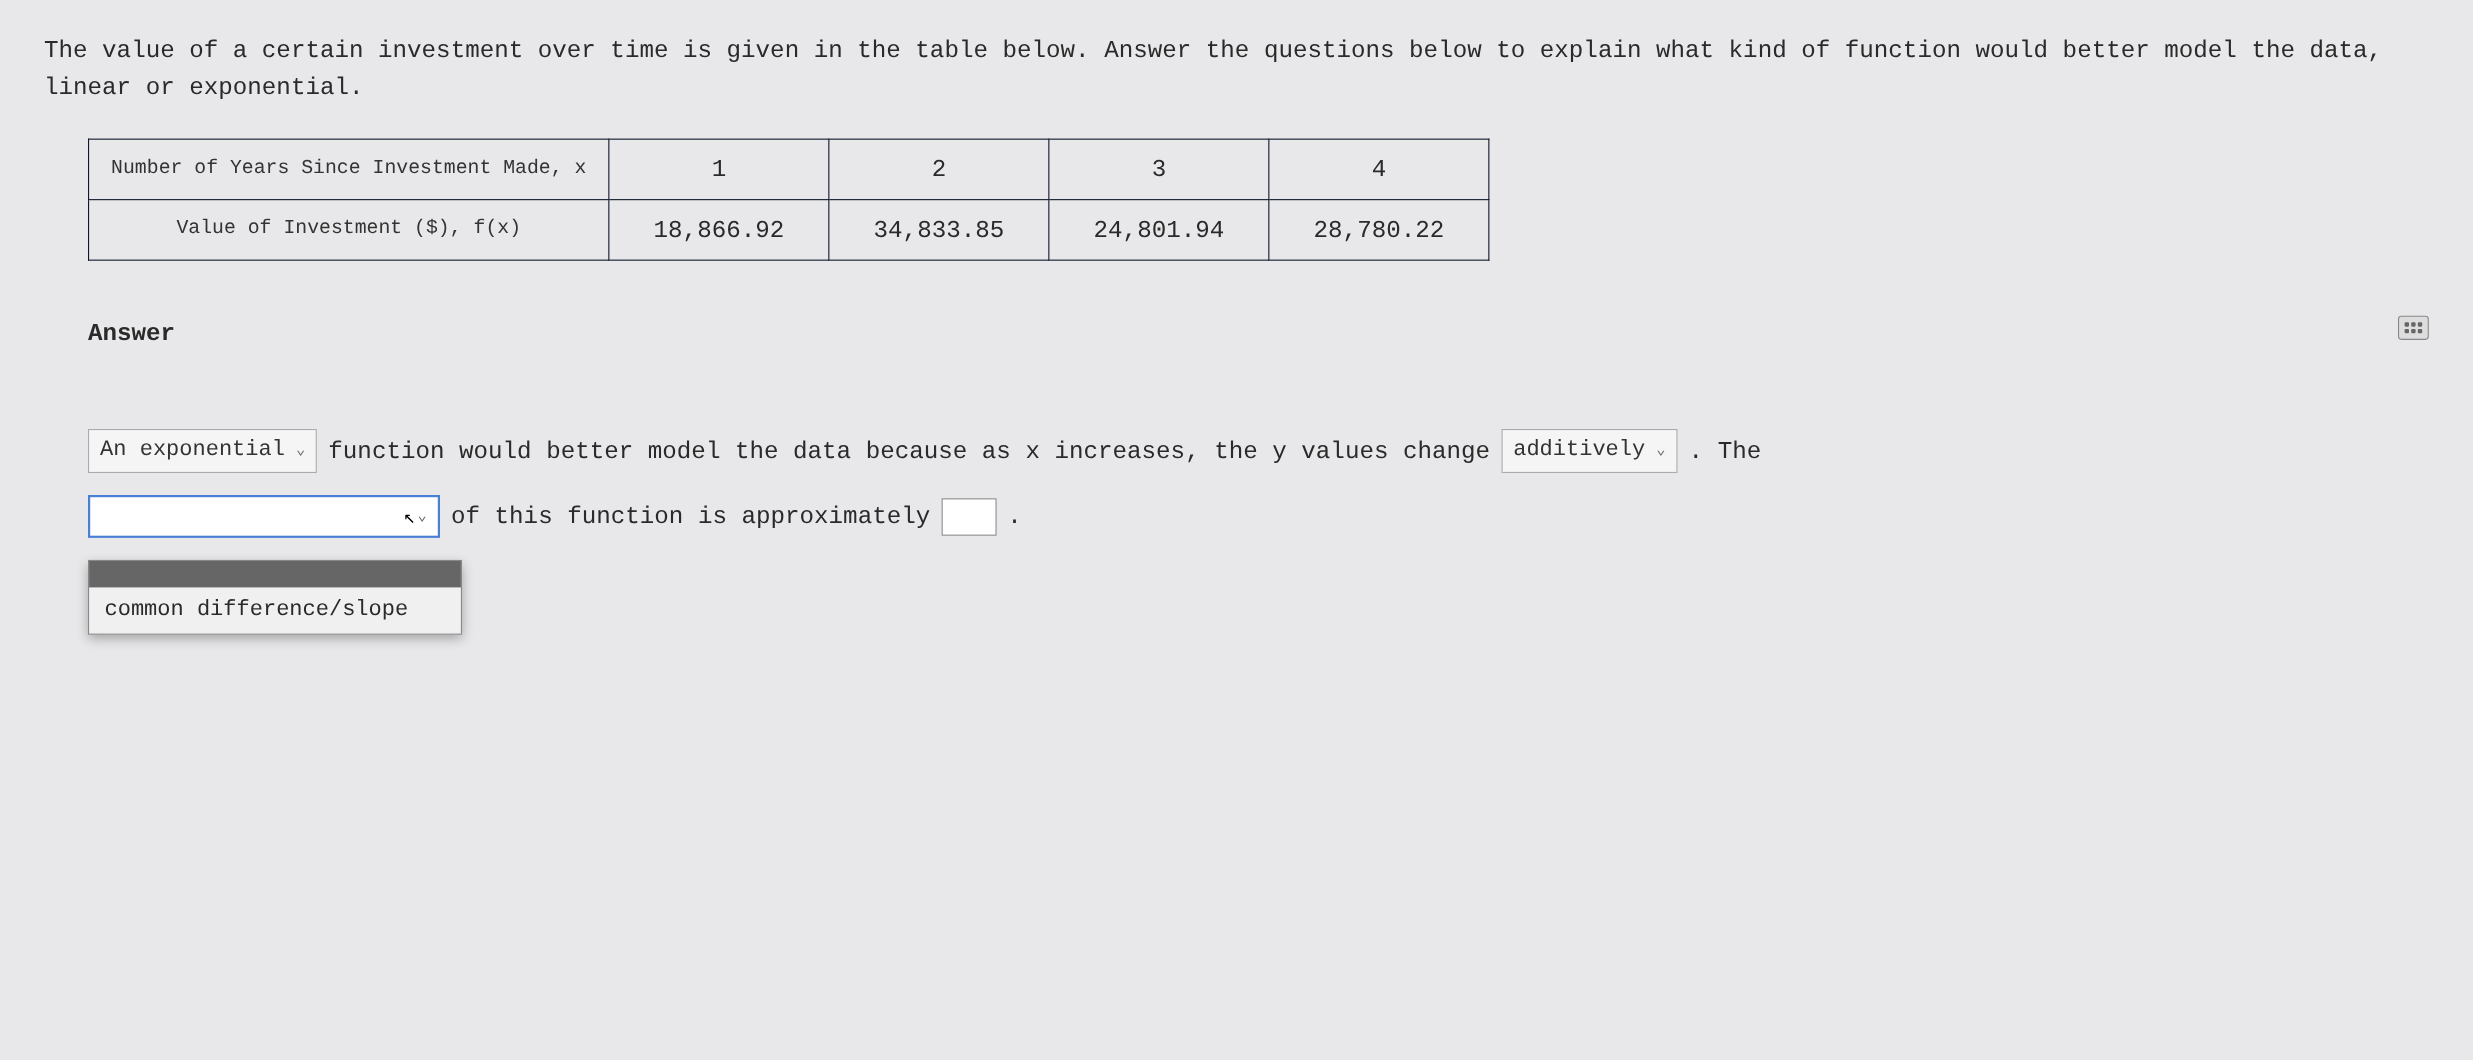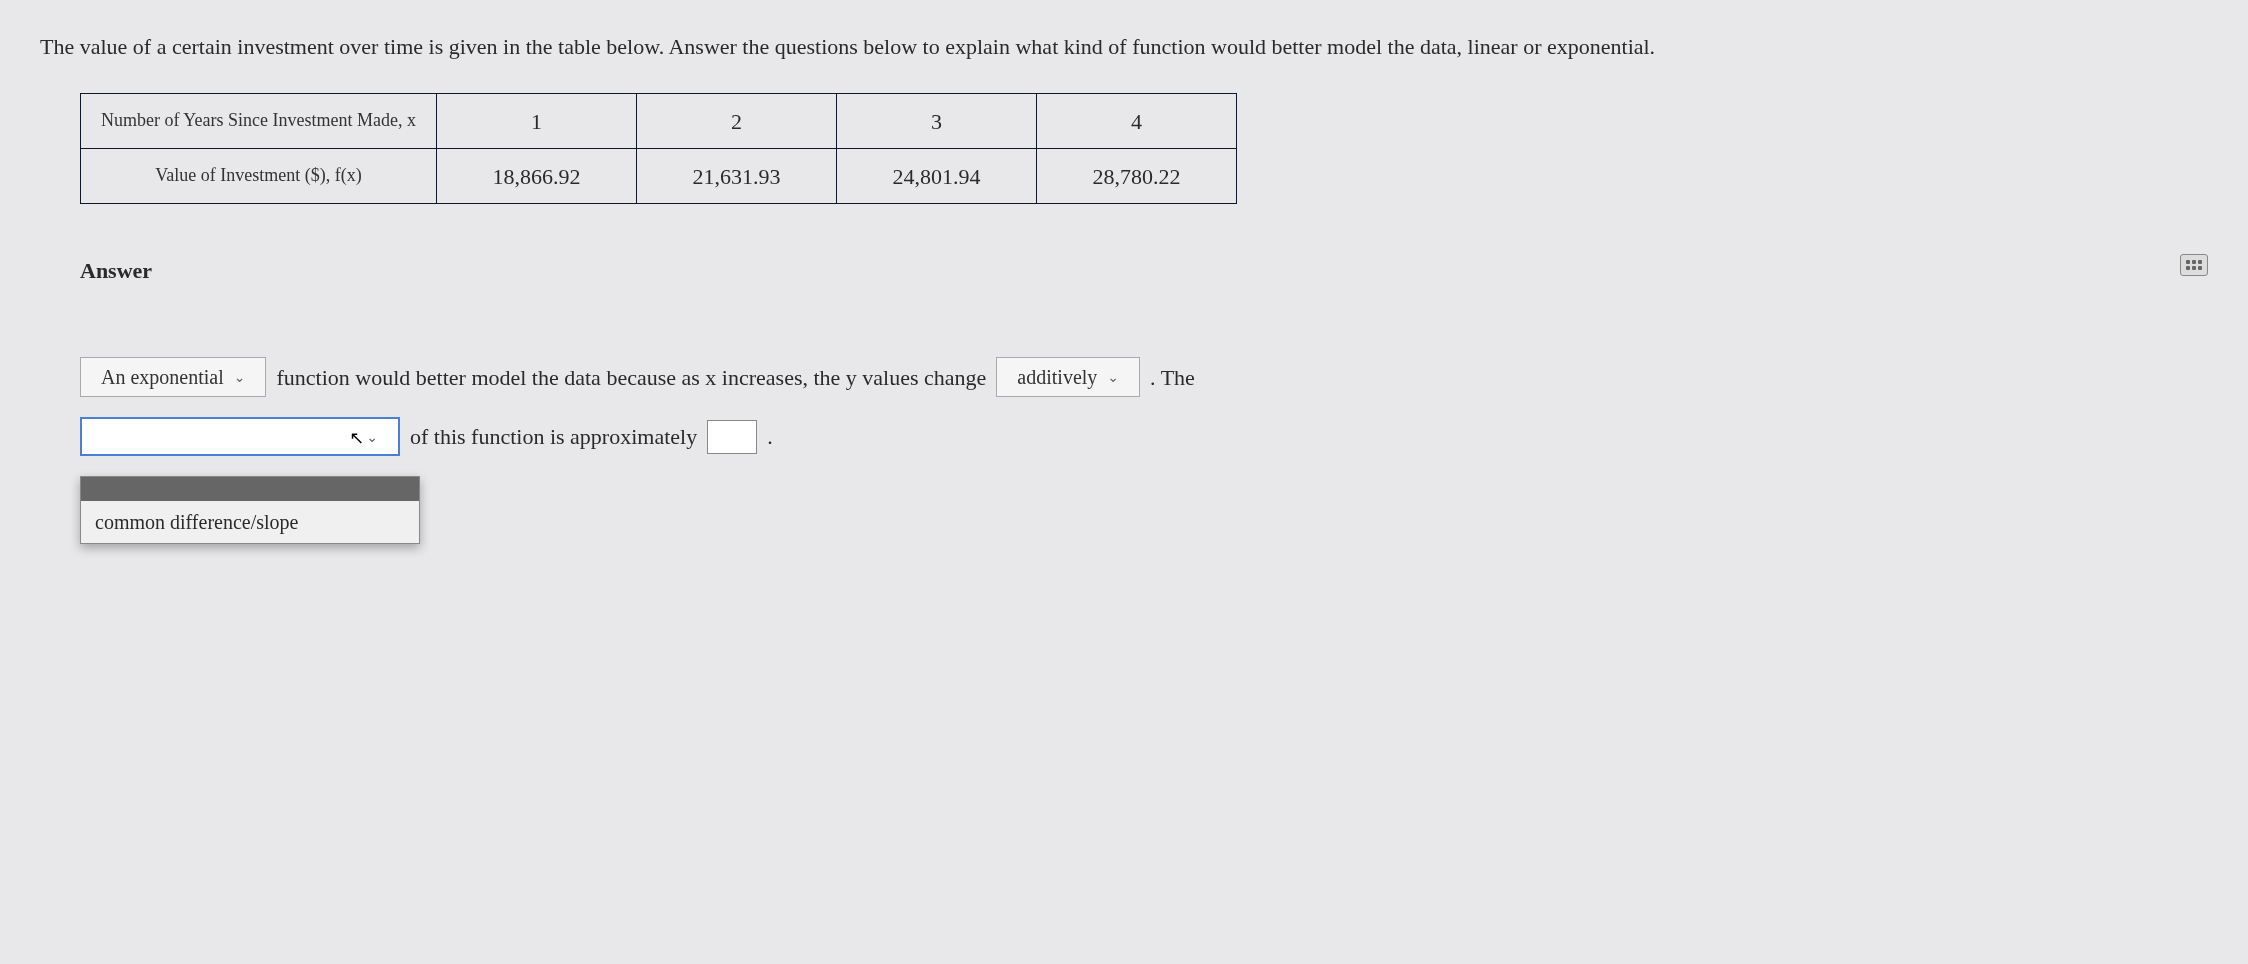--- a/index.html
+++ b/index.html
@@ -1,15 +1,15 @@
 <!DOCTYPE html>
 <html><head>
 <meta charset="utf-8">
 <style>
-  * { box-sizing: border-box; }
+  * { box-sizing: border-box; font-family: Liberation Mono, monospace; }
   body {
     margin: 0;
     padding: 30px 40px;
     background: #e8e8ea;
     font-family: Georgia, 'Times New Roman', serif;
     color: #2a2a2a;
     font-size: 22px;
     line-height: 1.5;
   }
   .prompt-text {
@@ -70,21 +70,21 @@
     flex-wrap: wrap;
     align-items: center;
     gap: 10px;
     row-gap: 30px;
   }
   .select-box {
     display: inline-flex;
     align-items: center;
     border: 1px solid #aaa;
     background: #f5f5f5;
-    padding: 4px 20px;
+    padding: 4px 10px;
     font-size: 20px;
     color: #333;
     position: relative;
     min-height: 34px;
   }
   .select-box.active {
     border: 2px solid #4a7fd6;
     background: #fff;
   }
   .chevron {
@@ -133,21 +133,21 @@
       <tr>
     <td class="row-header">Number of Years Since Investment Made, x</td>
     <td>1</td>
     <td>2</td>
     <td>3</td>
     <td>4</td>
   </tr>
   <tr>
     <td class="row-header">Value of Investment ($), f(x)</td>
     <td>18,866.92</td>
-    <td>21,631.93</td>
+    <td>34,833.85</td>
     <td>24,801.94</td>
     <td>28,780.22</td>
   </tr>
 </tbody>
   </table>
 
 <div class="answer-row">
   <div class="answer-heading">Answer</div>
   <div class="keypad-icon">
     <span></span>

